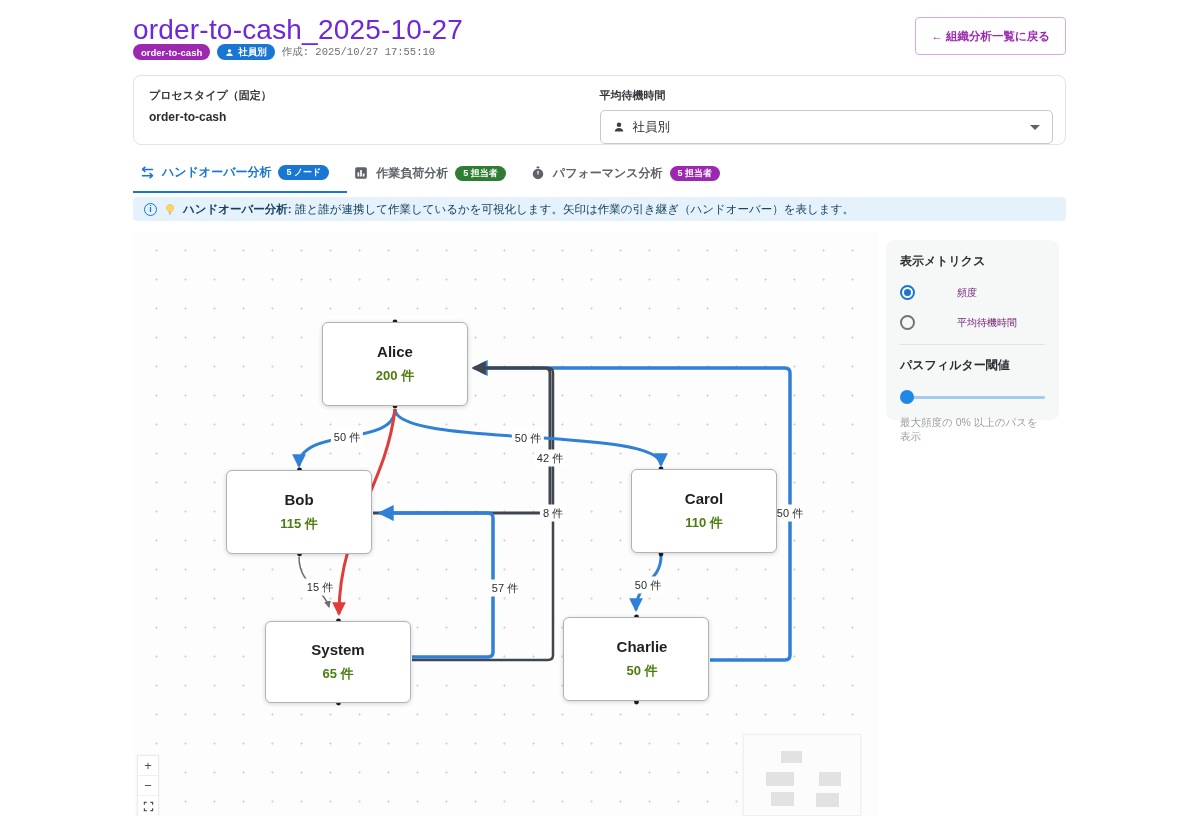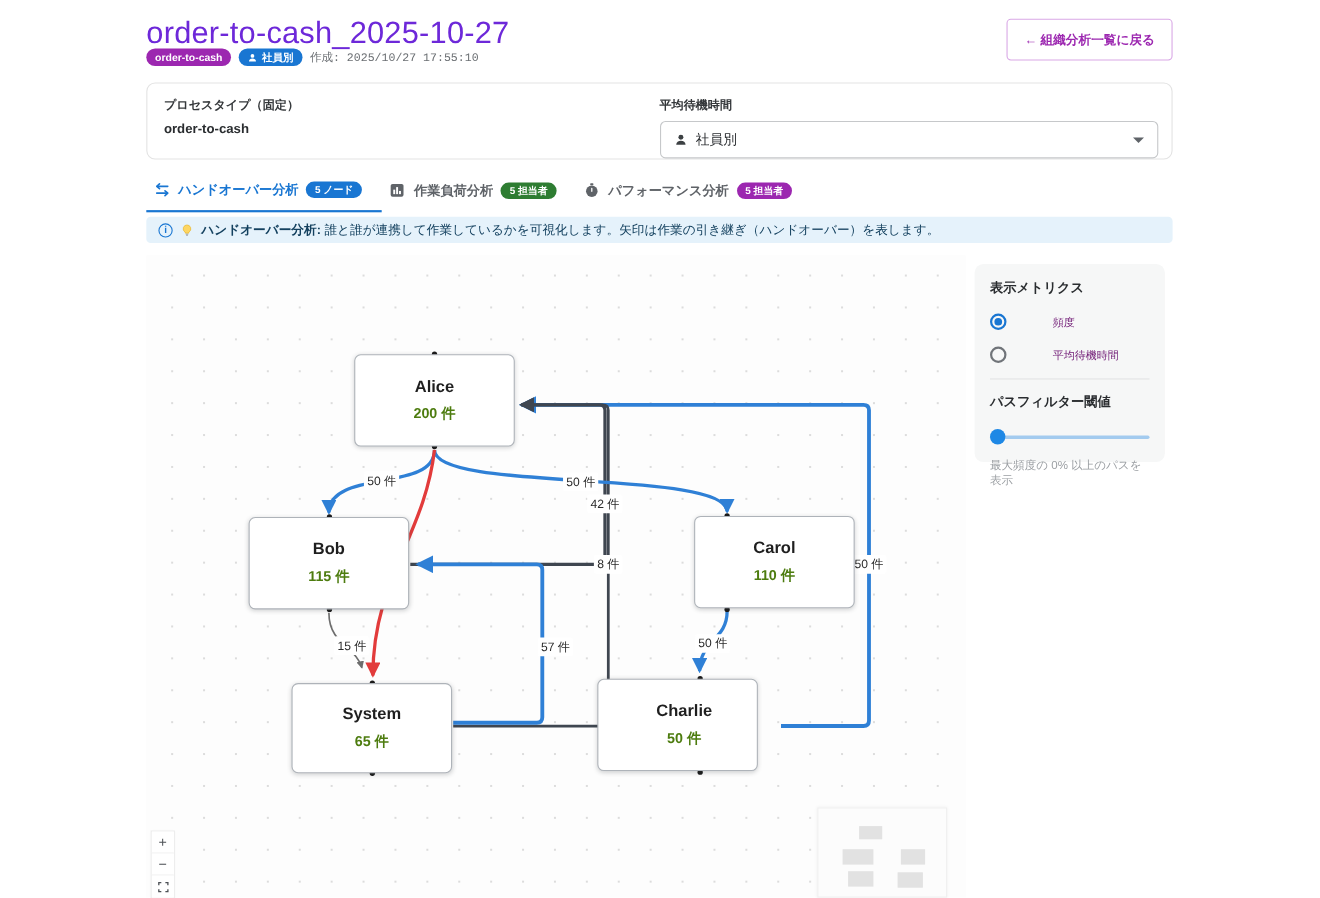--- a/index.html
+++ b/index.html
@@ -37,21 +37,21 @@
     background-image:radial-gradient(circle,#dcdcdc 1.1px,transparent 1.3px); background-size:29px 29px; background-position:9px 4px; }
   #edge-svg { position:absolute; left:0; top:0; z-index:1; }
   .edge-chip { position:absolute; z-index:2; transform:translate(-50%,-50%); background:#fff; padding:1px 3px; font-size:11px; font-weight:500; color:#2b2b2b; border-radius:2px; white-space:nowrap; }
   .node { position:absolute; z-index:3; width:146px; height:84px; background:#fff; border:1px solid #aeb3b9; border-radius:6px; box-shadow:0 1px 4px rgba(60,64,67,.22); display:flex; flex-direction:column; align-items:center; justify-content:center; gap:7px; cursor:grab; }
   .node-title { font-size:15px; font-weight:700; color:#1f1f1f; }
   .node-count { font-size:13px; color:#4d7c0f;font-weight:bold; }
   .node-alice   { left:189px; top:90px; }
   .node-bob     { left:93px;  top:238px; }
   .node-carol   { left:455px; top:237px;margin-left:43px; }
   .node-system  { left:132px; top:389px; height:82px; }
-  .node-charlie { left:410px; top:385px;padding-left:12px; }
+  .node-charlie { left:430px; top:385px;padding-left:12px; }
 
   
   #zoom-controls { position:absolute; left:4px; top:523px; z-index:4; width:22px; background:#fff; border:1px solid #ececec; box-shadow:0 0 2px rgba(0,0,0,.08); }
   .zoom-btn { width:100%; height:20px; background:#fff; border:none; border-bottom:1px solid #f0f0f0; color:#4d5156; font-size:13px; line-height:18px; cursor:pointer; display:flex; align-items:center; justify-content:center; padding:0; }
   .zoom-btn:last-child { border-bottom:none; }
 
   
   #minimap { position:absolute; left:610px; top:502px; z-index:4; width:118px; height:82px; background:#fcfcfc; border:1px solid #f0f0f0; box-shadow:0 0 3px rgba(0,0,0,.06); cursor:pointer; }
   .mini-node { position:absolute; background:#e2e2e2; }
 

